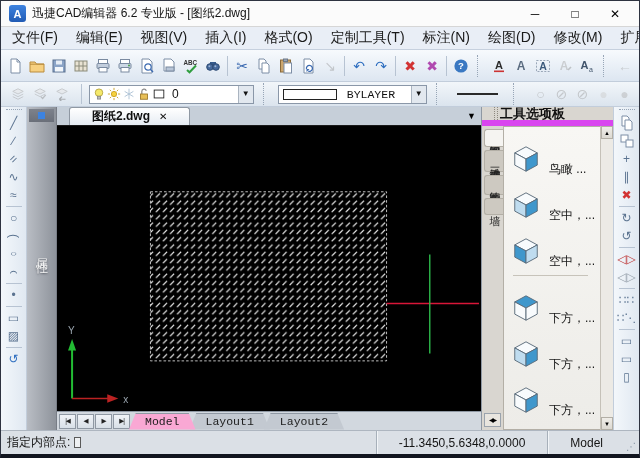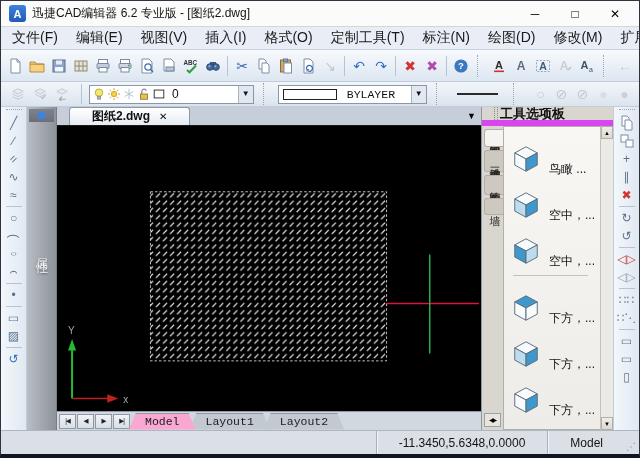--- a/index.html
+++ b/index.html
@@ -684,20 +684,24 @@
         <button class="vbtn">
           <span class="ic" style="color: rgb(91, 115, 144);">▭</span>
         </button>
         <button class="vbtn">
           <span class="ic" style="color: rgb(91, 115, 144);">▯</span>
         </button>
       </div>
   </div>
 
   <div class="statusbar">
+    <div class="sb-prompt">
+      <span>指定内部点:</span>
+      <span class="sb-cursor"></span>
+    </div>
     <div class="sb-right">
       <div class="sb-cell">-11.3450,5.6348,0.0000</div>
       <div class="sb-cell">Model</div>
       <div class="sb-grip">⋰</div>
     </div>
   </div>
 
 </div>
 
 </body></html>

